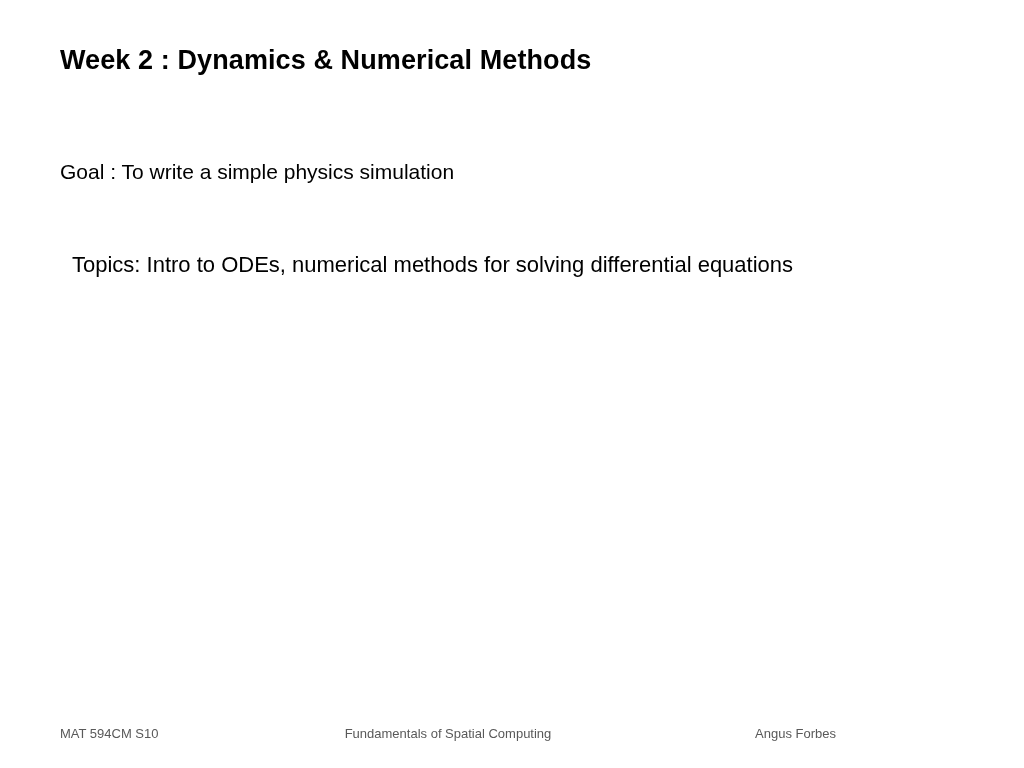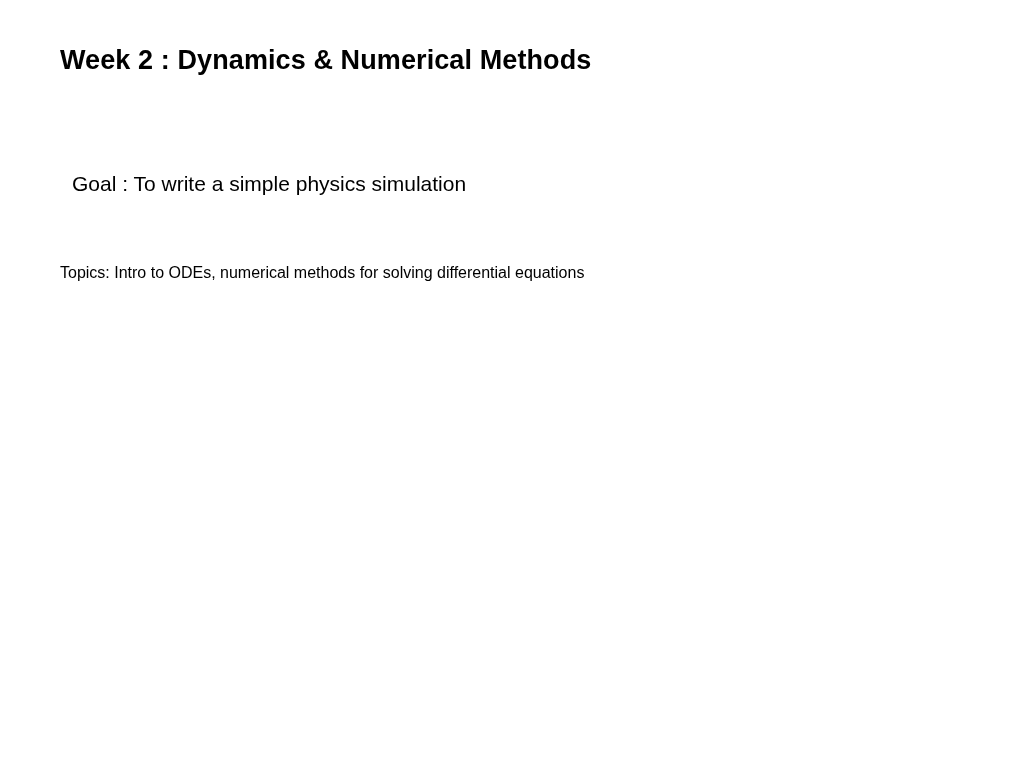--- a/index.html
+++ b/index.html
@@ -34,26 +34,26 @@
   .body-block {
     position: absolute;
     left: 60px;
     top: 158px;
     width: 900px;
   }
   .goal-line {
     font-size: 21px;
     line-height: 1.35;
     color: #000000;
-    margin: 12px;
+    margin: 0;
   }
   .topics-para {
-    margin: 0;
+    margin: 12px;
     padding-top: 50px;
-    font-size: 16px;
+    font-size: 22px;
     line-height: 1.58;
     color: #000000;
     text-indent: 0;
   }
   .topics-para .cont {
     display: block;
     padding-left: 38px;
   }
   .footer {
     position: absolute;
@@ -94,14 +94,19 @@
   <div class="slide-title">Week 2 : Dynamics &amp; Numerical Methods</div>
 
   <div class="body-block">
     <p class="goal-line">Goal : To write a simple physics simulation</p>
 
     <p class="topics-para">
       <span>Topics: Intro to ODEs, numerical methods for solving differential equations</span>
     </p>
   </div>
 
+  <div class="footer">
+    <span class="footer-left">MAT 594CM S10</span>
+    <span class="footer-center">Fundamentals of Spatial Computing</span>
+    <span class="footer-right">Angus Forbes</span>
+  </div>
 
 </div>
 
 </body></html>

